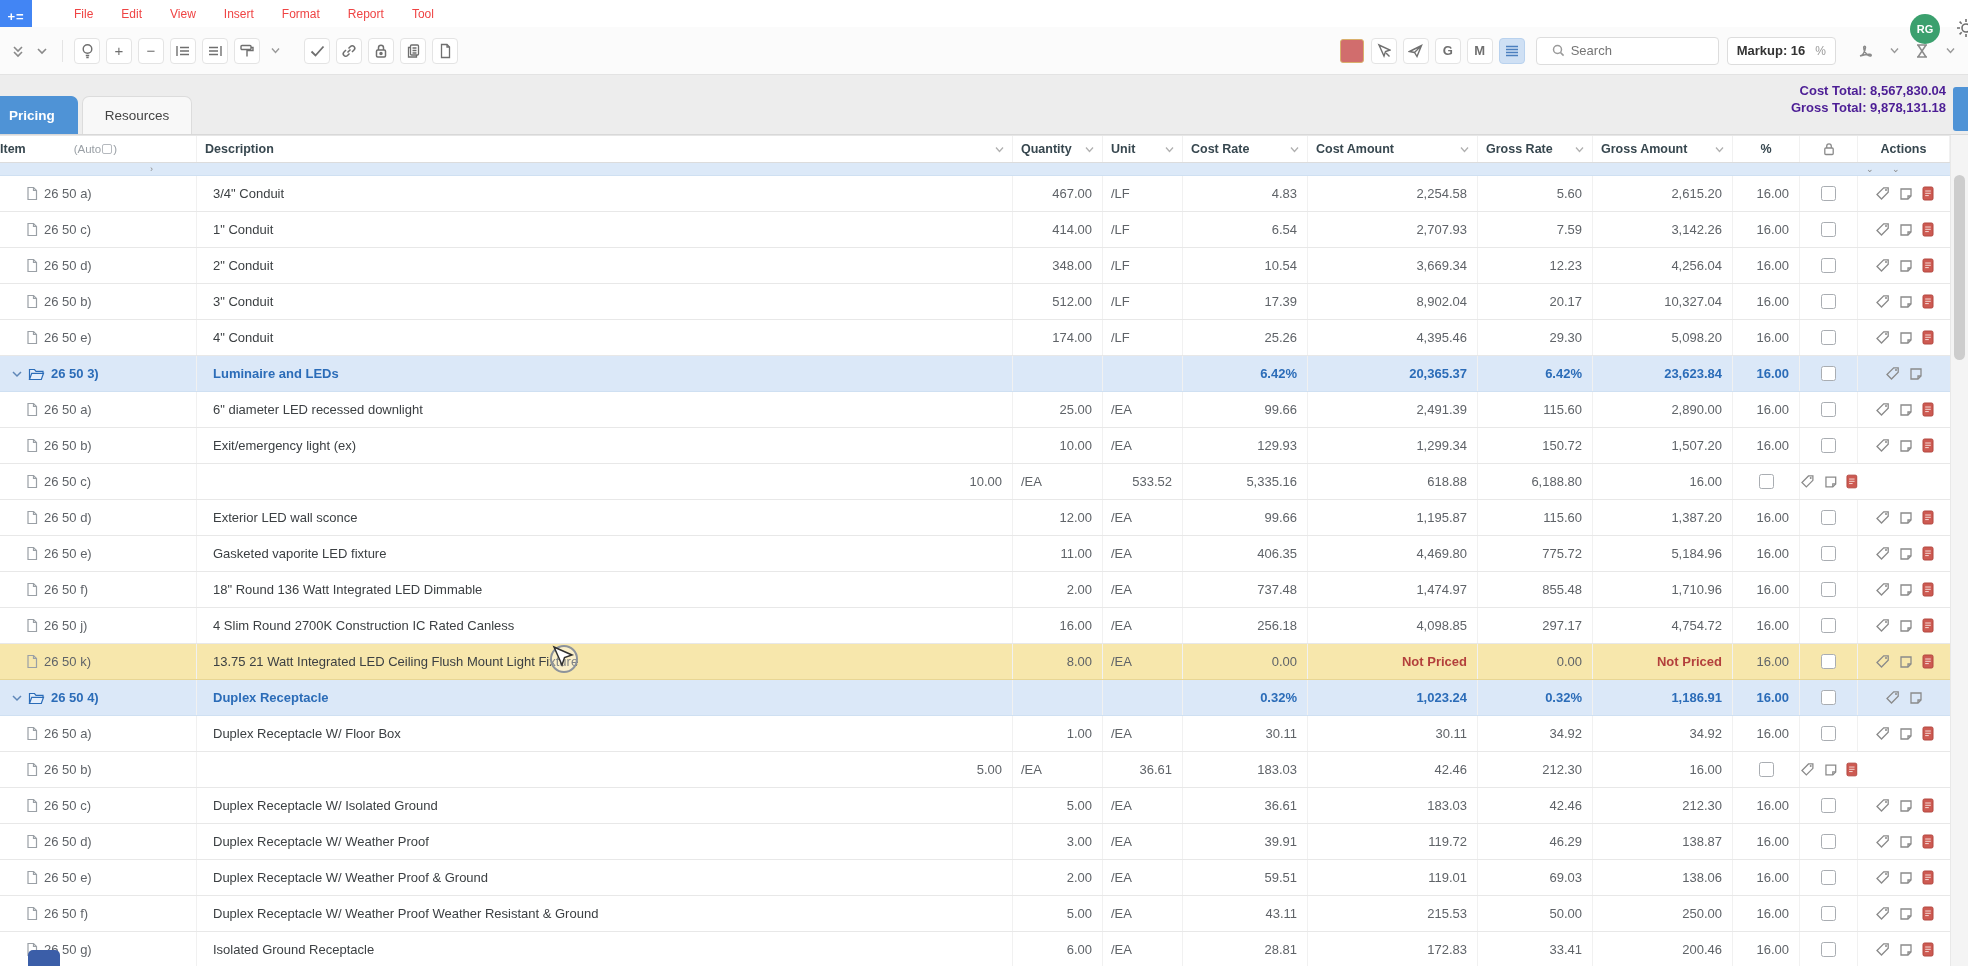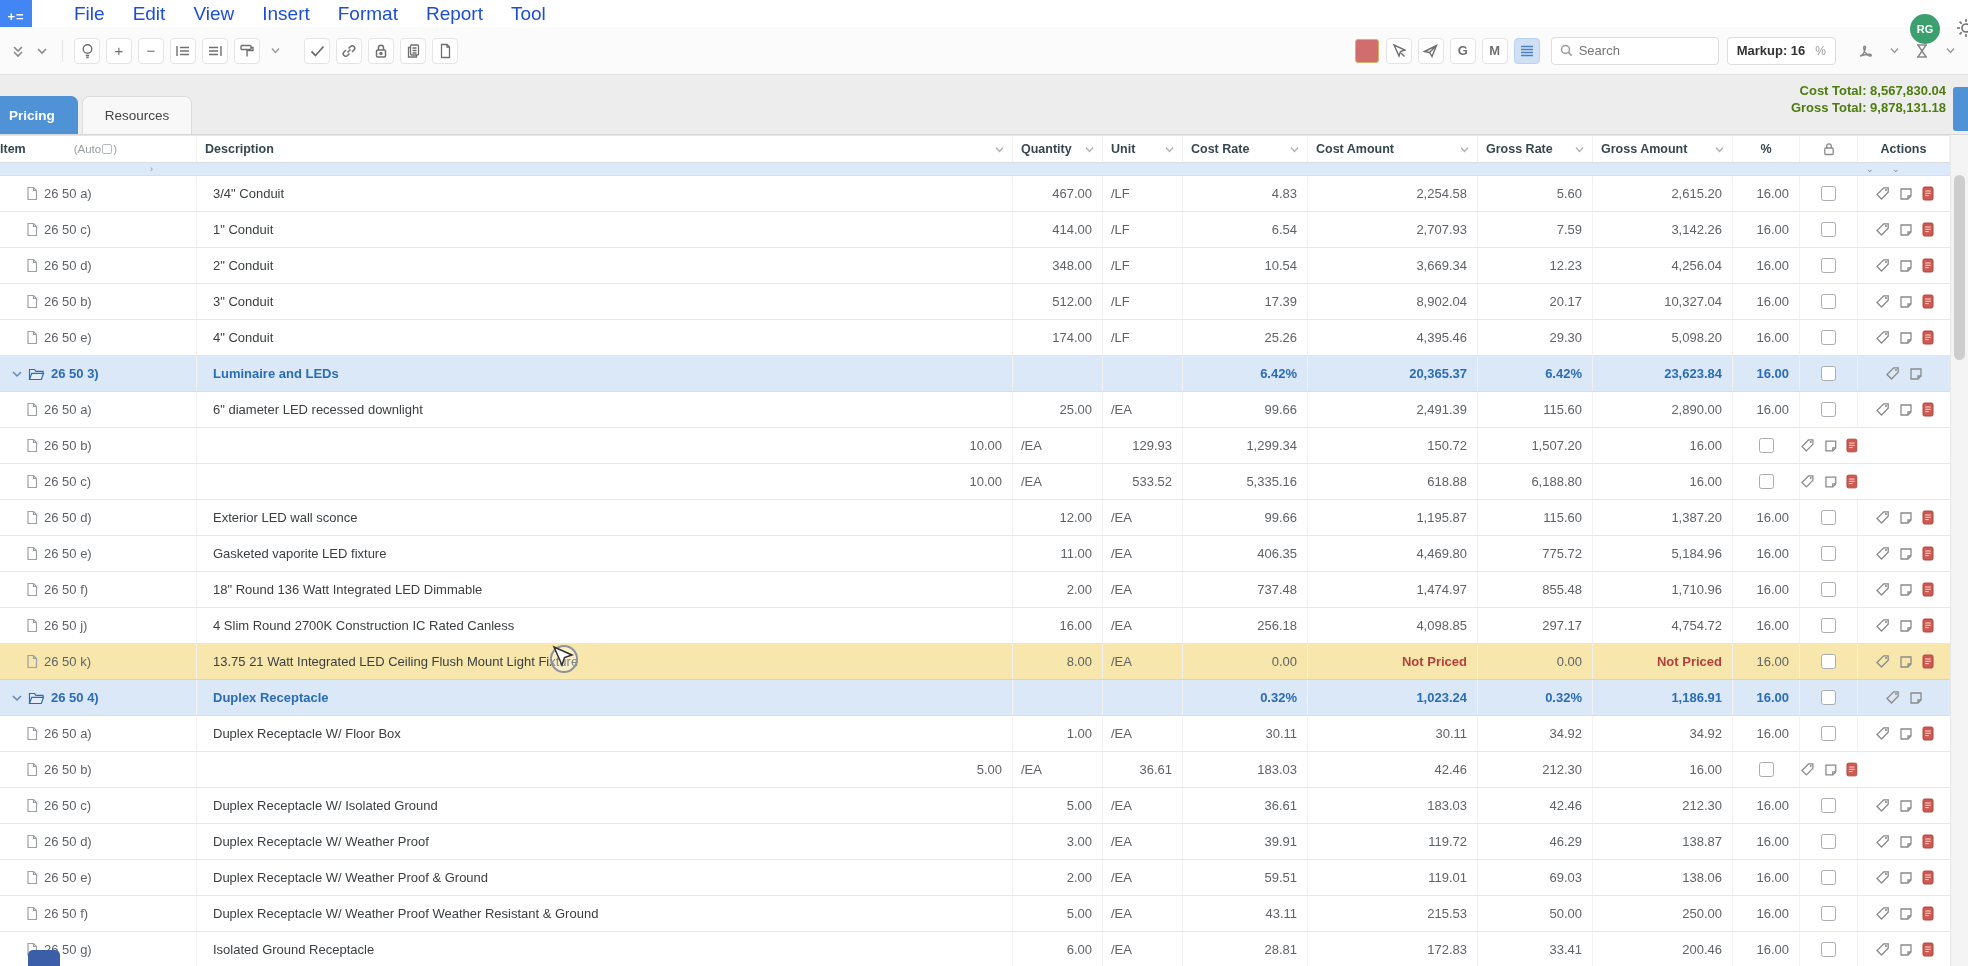--- a/index.html
+++ b/index.html
@@ -6,60 +6,60 @@
   html,body { width:1968px; height:966px; overflow:hidden; background:#fff;
     font-family:"Liberation Sans", sans-serif; color:#3c4043; }
   .app { position:relative; width:1968px; height:966px; background:#fff; }
 
   
   .menubar { position:relative; height:27px; background:#fff; display:flex; align-items:center; }
   .app-icon { width:32px; height:27px; background:var(--app-icon-blue,#4285f4); color:#fff;
     font-weight:bold; font-size:13px; display:flex; align-items:flex-end; justify-content:center;
     letter-spacing:1px; line-height:20px; }
   .menu-items { display:flex; gap:0; margin-left:28px; }
-  .menu-item { padding:4px 14px; font-size:19px; color:#1d4ed8; cursor:default; }
+  .menu-item { padding:4px 14px; font-size:12px; color:#ef4444; cursor:default; }
   .menubar-right { position:absolute; right:8px; top:12px; display:flex; align-items:center; gap:14px; }
   .avatar { width:30px; height:30px; border-radius:50%; background:var(--avatar-green,#3ba06e);
     color:#fff; font-size:11px; font-weight:bold; display:flex; align-items:center; justify-content:center; margin-top:2px;}
   .gear-wrap { width:14px; height:24px; overflow:hidden; margin-right:-8px; }
 
   
   .toolbar { height:48px; background:#fbfbfb; border-bottom:1px solid #e3e3e3;
     display:flex; align-items:center; padding:0 6px; }
   .tbtn { width:26px; height:26px; border:1px solid #e4e4e4; border-radius:4px; background:#fff;
     display:flex; align-items:center; justify-content:center; margin:0 3px; color:#6f6f6f;
     font-size:15px; }
   .tbtn.small { width:18px; border:none; background:transparent; }
   .tbtn.no-border { border:none; background:transparent; }
   .tb-sep { width:1px; height:22px; background:#e4e4e4; margin:0 8px; }
   .tb-gap { width:14px; }
   .swatch { width:24px; height:24px; background:var(--swatch-red,#d16d6d); border:1px solid #d9b06c;
     border-radius:3px; margin:0 4px; }
   .tbtn.letter { font-size:13px; font-weight:bold; color:#6f6f6f; }
   .tbtn.active-blue { background:#cfe0f4; border-color:#b9d2ee; }
   .toolbar-right { margin-left:auto; display:flex; align-items:center; }
-  .searchbox { width:168px; height:28px; background:#fff; border:1px solid #ddd; border-radius:4px;
-    display:flex; align-items:center; padding:0 8px; gap:6px; margin:11px 8px; }
+  .searchbox { width:183px; height:28px; background:#fff; border:1px solid #ddd; border-radius:4px;
+    display:flex; align-items:center; padding:0 15px; gap:6px; margin:11px 8px; }
   .searchbox input { border:none; outline:none; font-size:13px; color:#444; width:150px;
     font-family:"Liberation Sans",sans-serif; background:transparent; }
   .markupbox { height:28px; background:#fff; border:1px solid #ddd; border-radius:4px;
     display:flex; align-items:center; padding:0 9px; gap:10px; margin-right:14px; }
   .markup-label { font-size:13px; color:#333; font-weight:bold; }
   .markup-unit { font-size:12px; color:#999; }
 
   
   .tabbar { position:relative; height:60px; background:#ededed; border-bottom:1px solid #d8d8d8; }
   .tabs { position:absolute; left:0; bottom:0; display:flex; align-items:flex-end; }
   .tab { height:38px; padding:0 22px; display:flex; align-items:center; font-size:13.5px;
     border-radius:7px 7px 0 0; border:1px solid #dcdcdc; border-bottom:none; background:#f8f8f8;
     color:#444; margin-right:4px; }
   .tab.active { background:var(--tab-blue,#4f93d6); color:#fff; border-color:var(--tab-blue,#4f93d6);
     margin-left:-14px; font-weight:bold; }
   .totals { position:absolute; right:22px; top:7px; text-align:right; font-size:13px;
-    color:#4d7c0f; font-weight:bold; line-height:17px; }
+    color:#4c1d95; font-weight:bold; line-height:17px; }
   .totals-side-button { position:absolute; right:0; top:12px; width:15px; height:44px;
     background:#4f93d6; border-radius:3px 0 0 3px; }
 
   
   .grid { position:relative; width:1968px; }
   .gridcols { display:grid; grid-template-columns:197px 816px 90px 80px 125px 170px 115px 140px 67px 58px 92px; width:1950px; }
   .hrow { height:28px; background:#fff; border-bottom:1px solid #dcdcdc; border-top:1px solid #e6e6e6; }
   .hcell { display:flex; align-items:center; font-size:12.5px; font-weight:bold; color:#37474f;
     padding:0 8px; border-right:1px solid #f1f1f1; overflow:hidden; white-space:nowrap; }
   .hcell .caret { margin-left:auto; flex:none; }
@@ -617,20 +617,21 @@
 
   <div class="gridcols row item">
     <div class="cell c-item">
 
       <svg class="i-page" width="12" height="15" viewBox="0 0 12 15" fill="none" stroke="#9aa0a6" stroke-width="1.2">
               <path d="M2 1.5h5.5L10.5 4.5v9H2z"></path>
               <path d="M7.5 1.5v3h3"></path>
             </svg>
       <span class="code">26 50 b)</span>
     </div>
+    <div class="cell c-desc">Exit/emergency light (ex)</div>
     <div class="cell c-num">10.00</div>
     <div class="cell c-unit">/EA</div>
     <div class="cell c-num">129.93</div>
     <div class="cell c-num">1,299.34</div>
     <div class="cell c-num">150.72</div>
     <div class="cell c-num">1,507.20</div>
     <div class="cell c-num">16.00</div>
     <div class="cell c-lock">
       <div class="checkbox"></div>
     </div>

